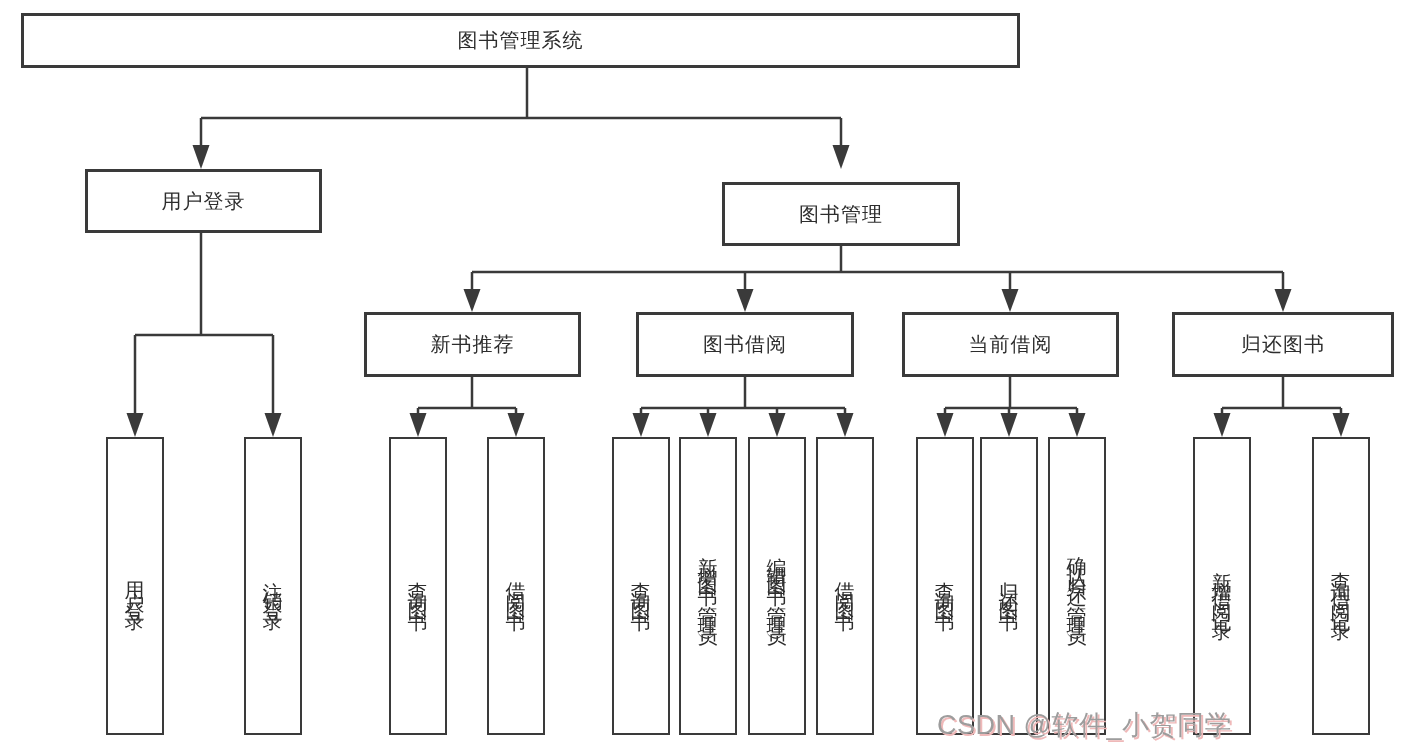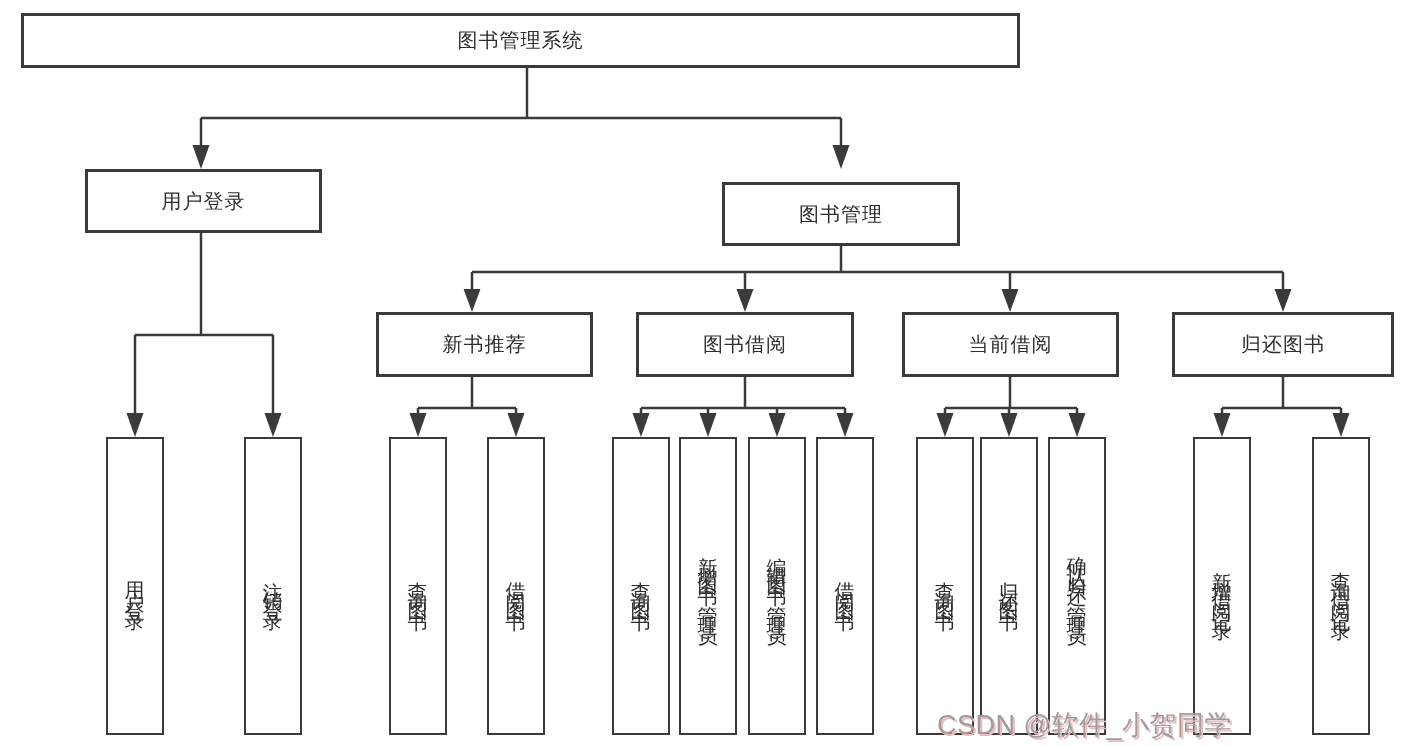--- a/index.html
+++ b/index.html
@@ -128,21 +128,21 @@
       <path class="ah" d="M1213.5 413 H1230.5 L1222 437 Z"></path>
       <path class="ah" d="M1332.5 413 H1349.5 L1341 437 Z"></path>
     </g>
   </svg>
 
   <div class="node" style="left:21px; top:13px; width:999px; height:55px;">图书管理系统</div>
 
   <div class="node" style="left:85px; top:169px; width:237px; height:64px;">用户登录</div>
   <div class="node" style="left:722px; top:169px; width:238px; height:64px;margin-top:13px;">图书管理</div>
 
-  <div class="node" style="left:364px; top:312px; width:217px; height:65px;margin-left:12px;">新书推荐</div>
+  <div class="node" style="left:364px; top:312px; width:217px; height:65px;">新书推荐</div>
   <div class="node" style="left:636px; top:312px; width:218px; height:65px;">图书借阅</div>
   <div class="node" style="left:902px; top:312px; width:217px; height:65px;">当前借阅</div>
   <div class="node" style="left:1172px; top:312px; width:222px; height:65px;">归还图书</div>
 
   <div class="leaf" style="left:106px;">用户登录</div>
   <div class="leaf" style="left:244px;">注销登录</div>
 
   <div class="leaf" style="left:389px;">查询图书</div>
   <div class="leaf" style="left:487px;">借阅图书</div>
 

